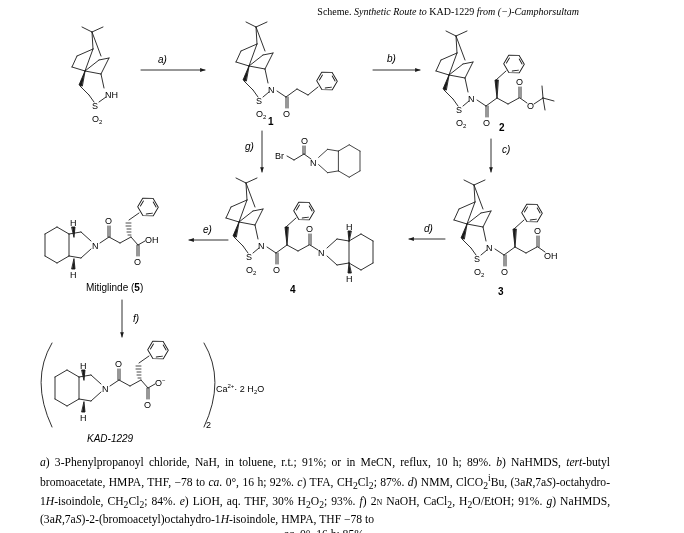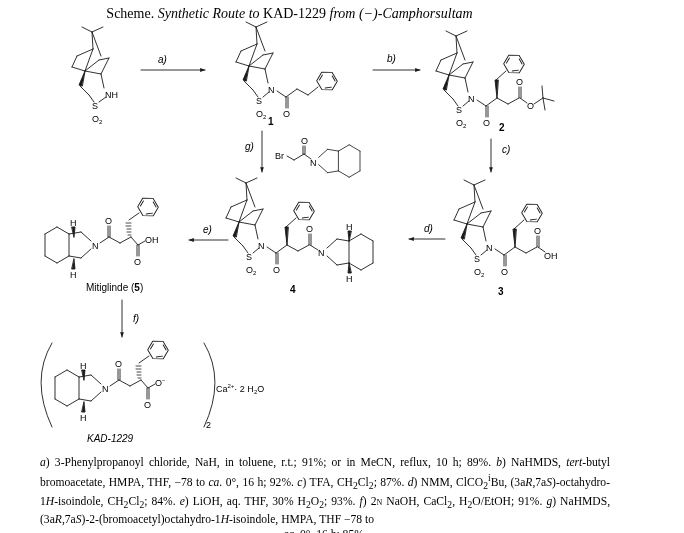--- a/index.html
+++ b/index.html
@@ -1,17 +1,17 @@
 <!DOCTYPE html>
 <html><head>
 <meta charset="utf-8">
 <style>
   html,body{margin:0;padding:0;background:#ffffff;}
   body{width:684px;height:533px;position:relative;overflow:hidden;font-family:"Liberation Serif",serif;color:#000;}
-  .title{position:absolute;top:6px;left:0;width:579px;text-align:center;font-size:14px;font-family:"Liberation Serif",serif;}
+  .title{position:absolute;top:6px;left:0;width:579px;text-align:right;font-size:10px;font-family:"Liberation Serif",serif;}
   .title .it{font-style:italic;}
   svg.scheme{position:absolute;left:0;top:0;}
   svg text{font-family:"Liberation Sans",sans-serif;}
   .caption{position:absolute;left:40px;top:455px;width:570px;font-size:11.6px;line-height:15.2px;text-align:justify;font-family:"Liberation Serif",serif;}
   .caption .last{display:block;text-align:center;}
   .caption i{font-style:italic;}
 </style>
 </head>
 <body>
 

